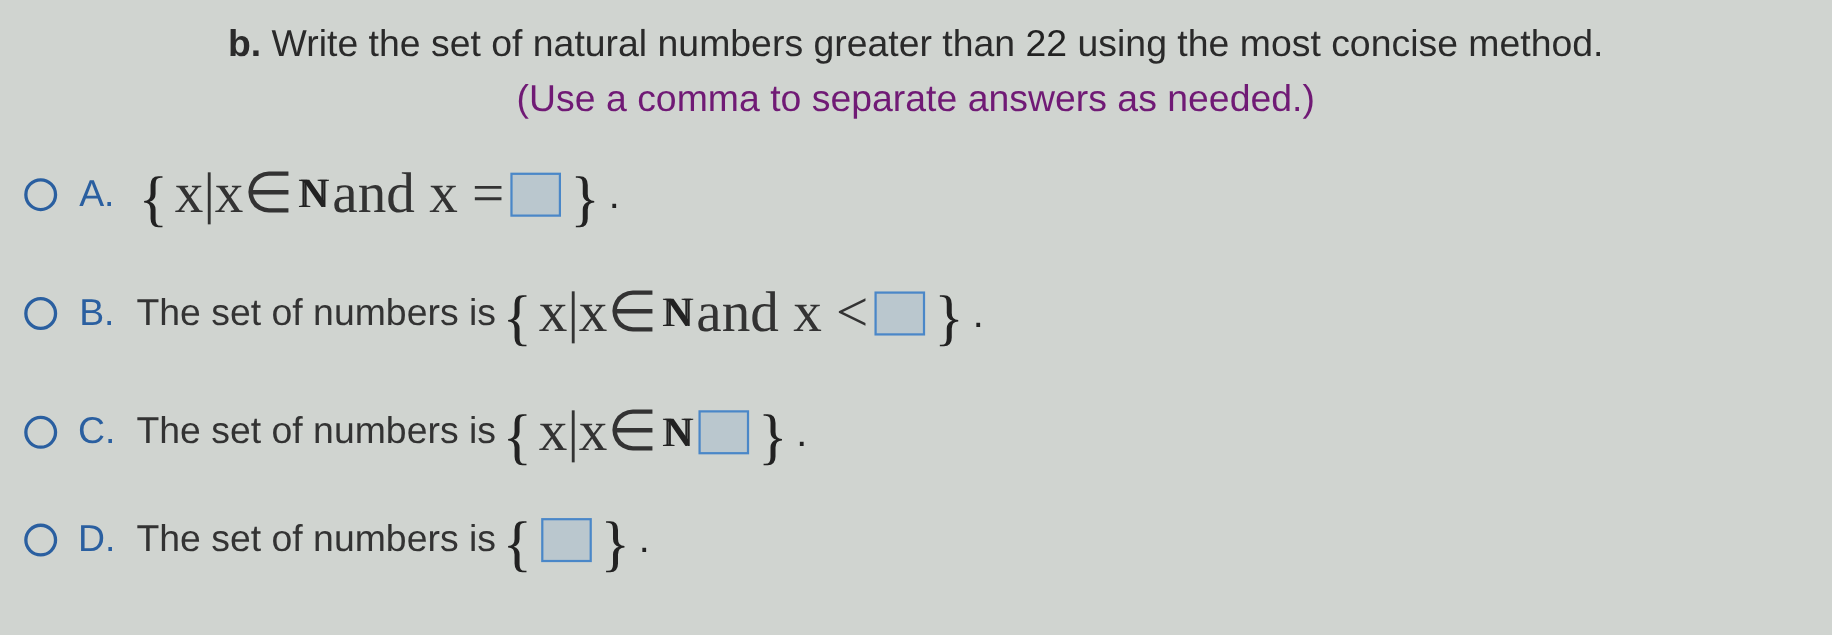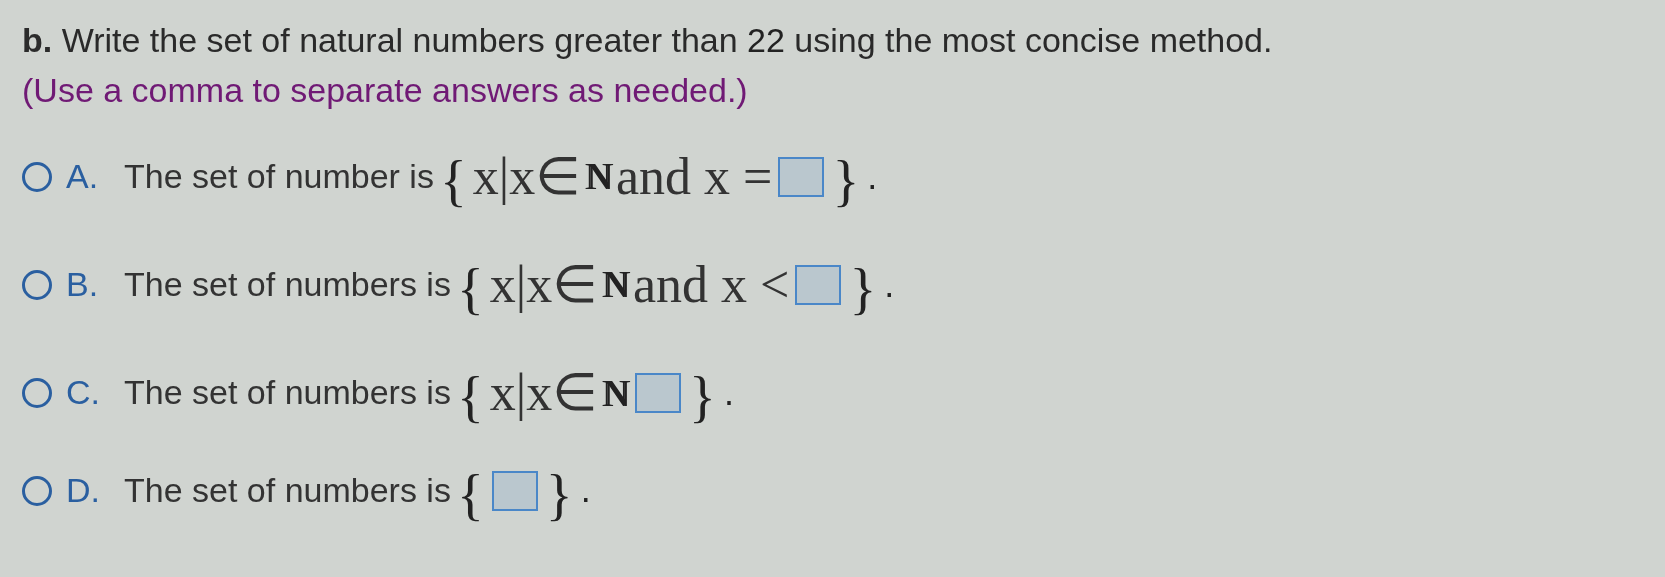--- a/index.html
+++ b/index.html
@@ -9,20 +9,21 @@
     height: 577px;
     background: #d0d4d0;
     font-family: Arial, Helvetica, sans-serif;
     overflow: hidden;
   }
   .page {
     padding: 18px 22px;
     color: #2a2a2a;
     font-size: 34px;
     line-height: 1.35;
+    text-align: center;
   }
   .question {
     margin-bottom: 28px;
   }
   .q-part {
     font-weight: bold;
     color: #2b2b2b;
   }
   .q-hint {
     display: block;
@@ -115,21 +116,20 @@
     <span class="q-part">b.</span><span> Write the set of natural numbers greater than </span><span class="q-value">22</span><span> using the most concise method.</span>
     <span class="q-hint">(Use a comma to separate answers as needed.)</span>
   </div>
 
   <div class="options">
 
     <div class="option">
       <span class="radio"></span>
       <span class="opt-letter">A.</span>
       <span class="opt-text">
-        <span>The set of number is </span>
         <span class="brace">{</span>
         <span class="math">x|x∈</span>
           <span class="dbl-n">N</span>
         <span class="math"> and x = </span>
         <span class="inbox"></span>
         <span class="brace">}</span>
         <span class="period">.</span>
       </span>
     </div>
 

